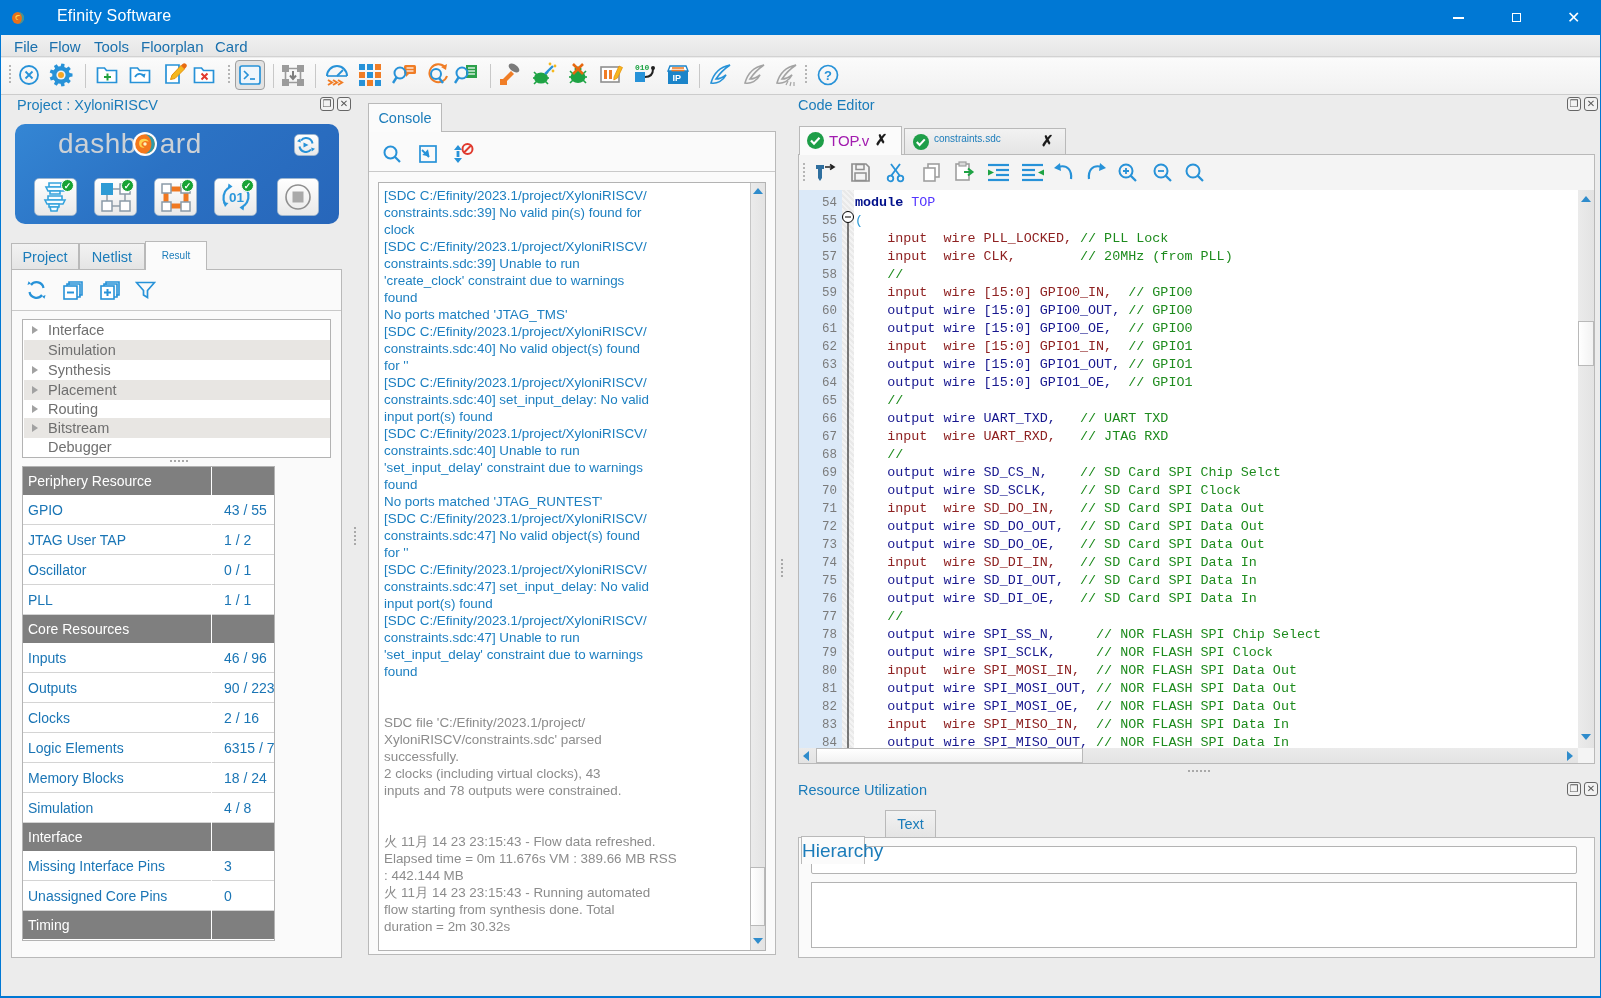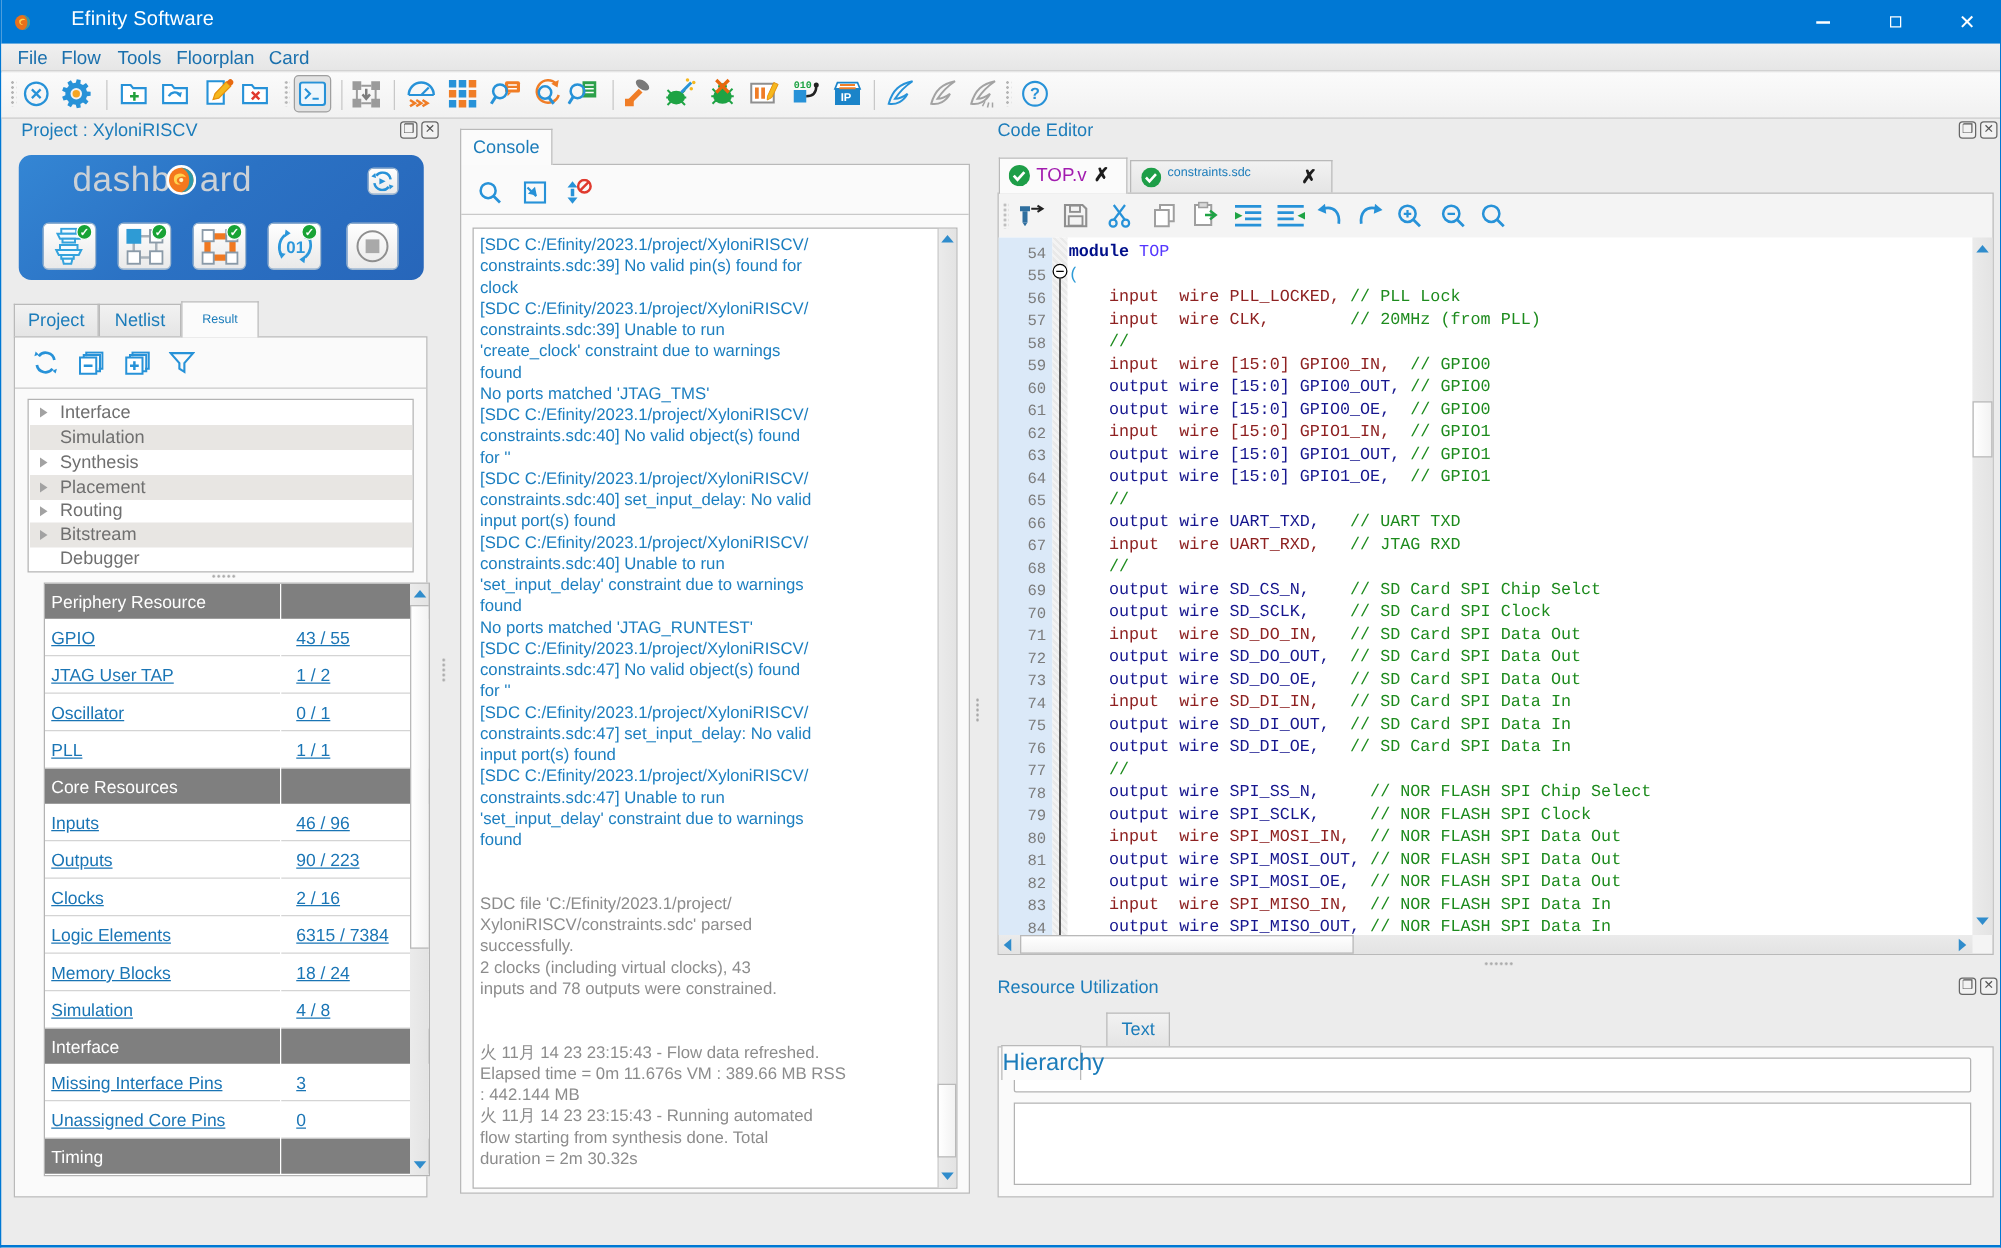--- a/index.html
+++ b/index.html
@@ -26,21 +26,21 @@
 .whitebox { background:#ffffff; border:1px solid #b3b3b3; }
 
 #dash { left:14px; top:124px; width:324px; height:100px; border-radius:10px; background:linear-gradient(140deg,#3486d4 0%,#2b72c4 45%,#2766ba 100%); }
 .dashbtn { background:linear-gradient(#ffffff,#e9e9e9); border:1px solid #9db6cf; border-radius:5px; }
 .badge { width:13px; height:13px; border-radius:50%; background:#18a335; border:1px solid #fff; color:#fff; font-size:9px; font-weight:bold; text-align:center; line-height:13px; }
 .treerow { left:1px; width:306px; height:20px; color:#6f6f6f; font-size:14.5px; line-height:20px; }
 .tr-alt { background:#e8e6e3; }
 .tarrow { width:0; height:0; border-left:6px solid #a2a2a2; border-top:4.5px solid transparent; border-bottom:4.5px solid transparent; }
 
 .thead { background:#7f7f7f; color:#ffffff; font-size:14px; line-height:28px; }
-.tcell { color:#1a75b5; font-size:14px; line-height:30px; border-bottom:1px solid #d4d4d4;text-decoration:underline; }
+.tcell { color:#1a75b5; font-size:14px; line-height:30px; border-bottom:1px solid #d4d4d4; }
 
 .sb { background:linear-gradient(90deg,#ebebeb,#e3e3e3); }
 .sbh { background:linear-gradient(#ebebeb,#e3e3e3); }
 .sbthumb { background:linear-gradient(90deg,#ffffff,#f2f2f2); border:1px solid #b9b9b9; border-radius:0px; }
 .sbthumbh { background:linear-gradient(#ffffff,#f2f2f2); border:1px solid #b9b9b9; }
 .arr-u { width:0; height:0; border-left:5px solid transparent; border-right:5px solid transparent; border-bottom:6px solid #2f8ccc; }
 .arr-d { width:0; height:0; border-left:5px solid transparent; border-right:5px solid transparent; border-top:6px solid #2f8ccc; }
 .arr-l { width:0; height:0; border-top:5px solid transparent; border-bottom:5px solid transparent; border-right:6px solid #2f8ccc; }
 .arr-r { width:0; height:0; border-top:5px solid transparent; border-bottom:5px solid transparent; border-left:6px solid #2f8ccc; }
 
@@ -397,21 +397,21 @@
   <div class="abs treerow tr-alt" style="top:98px">
       <span class="abs tarrow" style="left:8px;top:6px"></span>
       <span style="position:absolute;left:24px">Bitstream</span>
     </div>
   <div class="abs treerow" style="top:117px">
       <span style="position:absolute;left:24px">Debugger</span>
     </div>
 </div>
 <div class="abs dots-h" style="left:168px;top:459px;width:20px;height:4px;z-index:2"></div>
 
-<div class="abs whitebox" style="left:34px;top:466px;width:309px;height:475px;z-index:2;overflow:hidden">
+<div class="abs whitebox" style="left:21px;top:466px;width:253px;height:475px;z-index:2;overflow:hidden">
   <div class="abs thead" style="left:0;top:0;width:188px;height:28px;padding-left:5px">Periphery Resource</div>
   <div class="abs thead" style="left:189px;top:0;width:119px;height:28px"></div>
   <div class="abs tcell" style="left:0;top:28px;width:188px;height:30px;padding-left:5px">GPIO</div>
   <div class="abs tcell" style="left:189px;top:28px;width:119px;height:30px;padding-left:12px">43 / 55</div>
   <div class="abs tcell" style="left:0;top:58px;width:188px;height:30px;padding-left:5px">JTAG User TAP</div>
   <div class="abs tcell" style="left:189px;top:58px;width:119px;height:30px;padding-left:12px">1 / 2</div>
   <div class="abs tcell" style="left:0;top:88px;width:188px;height:30px;padding-left:5px">Oscillator</div>
   <div class="abs tcell" style="left:189px;top:88px;width:119px;height:30px;padding-left:12px">0 / 1</div>
   <div class="abs tcell" style="left:0;top:118px;width:188px;height:30px;padding-left:5px">PLL</div>
   <div class="abs tcell" style="left:189px;top:118px;width:119px;height:30px;padding-left:12px">1 / 1</div>

